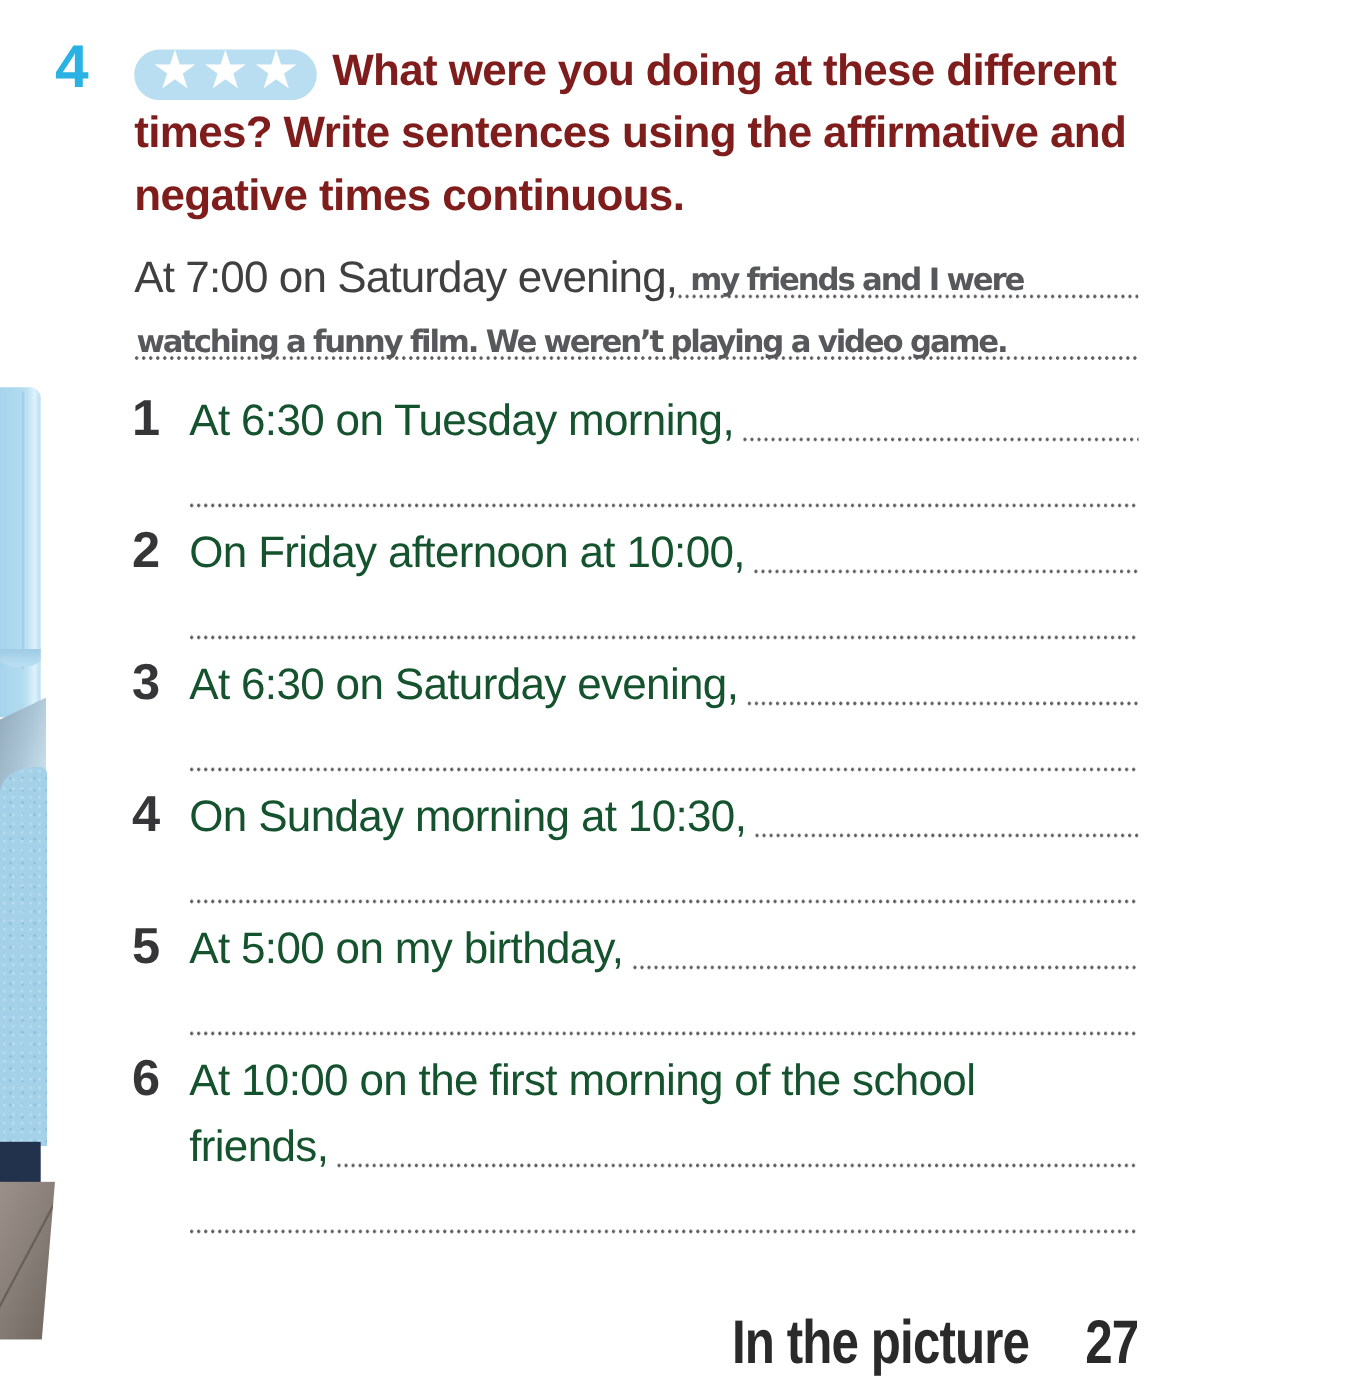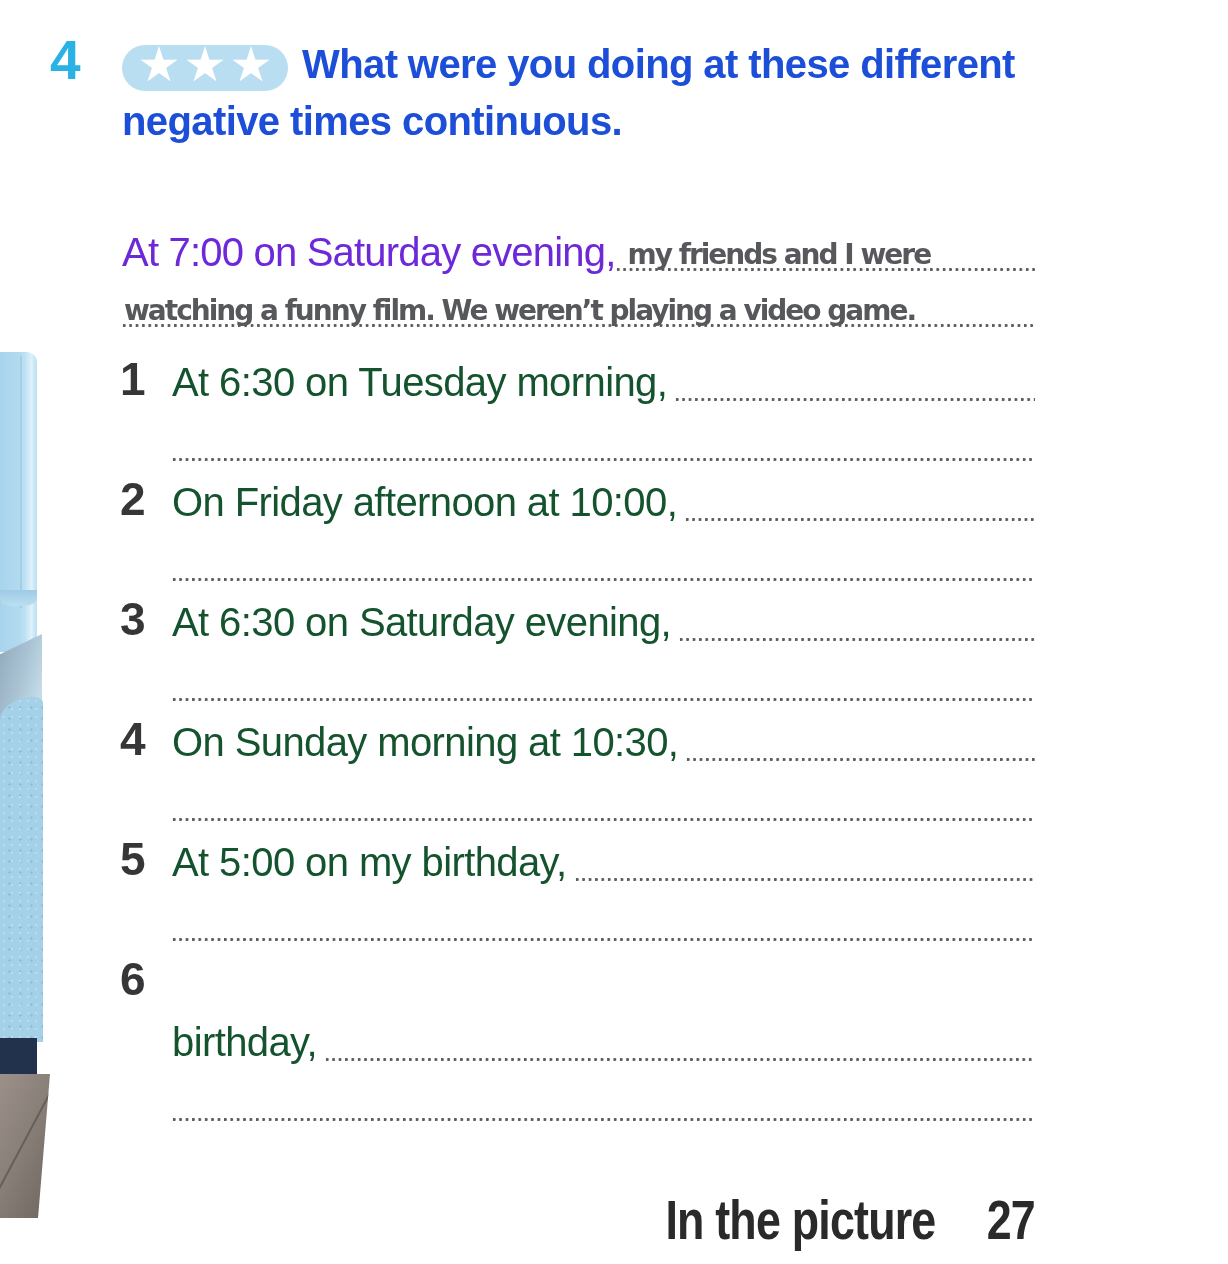--- a/index.html
+++ b/index.html
@@ -59,38 +59,38 @@
     position:absolute; left:122px; top:45px;
     width:166px; height:46px;
     background:#b9def1; border-radius:23px;
     display:flex; align-items:center; justify-content:center; gap:3px;
   }
   .star { color:#ffffff; font-size:48px; line-height:1; margin-top:-7px; }
 
   .heading {
     position:absolute; left:122px; top:36px; width:912px;
     font-size:40px; font-weight:bold; line-height:57px;
-    letter-spacing:-0.6px; color:#1d4ed8;
+    letter-spacing:-0.6px; color:#7f1d1d;
   }
   .heading .hline { display:block; }
   .heading .hline.first { padding-left:180px; }
 
   
   .dotline {
     height:5px;
     background-image:radial-gradient(circle at 2.2px 2.5px, #5d5d5d 1.3px, rgba(0,0,0,0) 1.7px);
     background-size:6.4px 5px;
     background-repeat:repeat-x;
     background-position:0 100%;
   }
 
   
   .example { position:absolute; left:122px; top:216px; width:913px; }
   .ex-row { display:flex; align-items:flex-end; height:56px; }
-  .print-text { font-size:40px; line-height:1; letter-spacing:-0.8px; color:#6d28d9; white-space:nowrap; }
+  .print-text { font-size:40px; line-height:1; letter-spacing:-0.8px; color:#404040; white-space:nowrap; }
   .hw-wrap {
     flex:1; align-self:flex-end;
     background-image:radial-gradient(circle at 2.2px 2.5px, #5d5d5d 1.3px, rgba(0,0,0,0) 1.7px);
     background-size:6.4px 5px; background-repeat:repeat-x; background-position:0 100%;
     padding:0 0 3px 12px;
   }
   .hw-wrap.full { padding-left:2px; }
   .hw-text {
     font-family:"DejaVu Sans", sans-serif;
     font-weight:bold; font-size:28px; line-height:1;
@@ -138,20 +138,21 @@
 <div class="ex-number">4</div>
 
 <div class="stars-badge">
   <span class="star">★</span>
   <span class="star">★</span>
   <span class="star">★</span>
 </div>
 
 <div class="heading">
   <span class="hline first">What were you doing at these different</span>
+  <span class="hline">times? Write sentences using the affirmative and</span>
   <span class="hline">negative times continuous.</span>
 </div>
 
 <div class="example">
   <div class="ex-row">
     <span class="print-text">At 7:00 on Saturday evening,</span>
     <span class="hw-wrap"><span class="hw-text">my friends and I were</span></span>
   </div>
   <div class="ex-row">
     <span class="hw-wrap full"><span class="hw-text">watching a funny film. We weren’t playing a video game.</span></span>
@@ -200,24 +201,25 @@
     <span class="item-num">5</span>
     <span class="item-prompt">At 5:00 on my birthday,</span>
     <span class="dotline fill-dots"></span>
   </div>
   <div class="blank-line">
       <span class="dotline"></span>
     </div>
 
   <div class="item-line">
     <span class="item-num">6</span>
+    <span class="item-prompt">At 10:00 on the first morning of the school</span>
   </div>
   <div class="item-line">
     <span class="item-num spacer"></span>
-    <span class="item-prompt">birthday,</span>
+    <span class="item-prompt">friends,</span>
     <span class="dotline fill-dots"></span>
   </div>
   <div class="blank-line">
       <span class="dotline"></span>
     </div>
 
 </div>
 
 <div class="footer">
   <span>In the picture</span>

